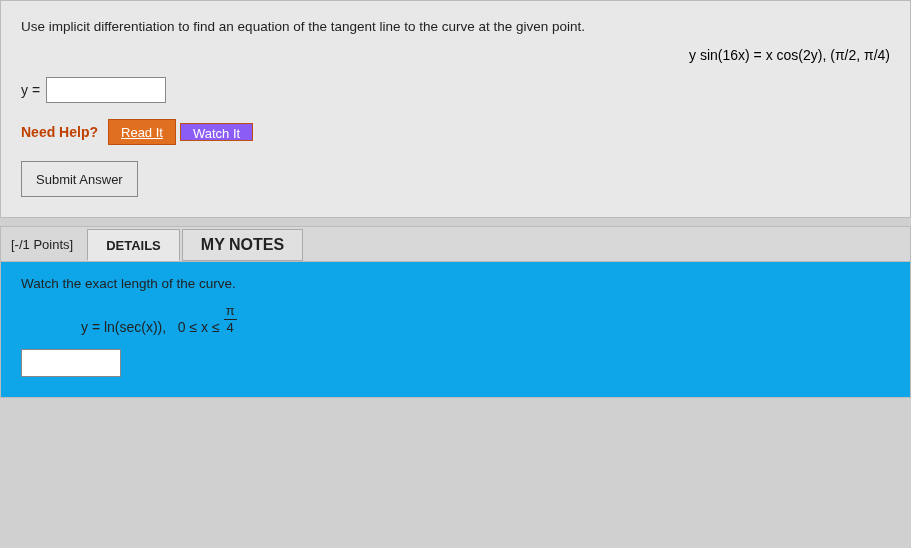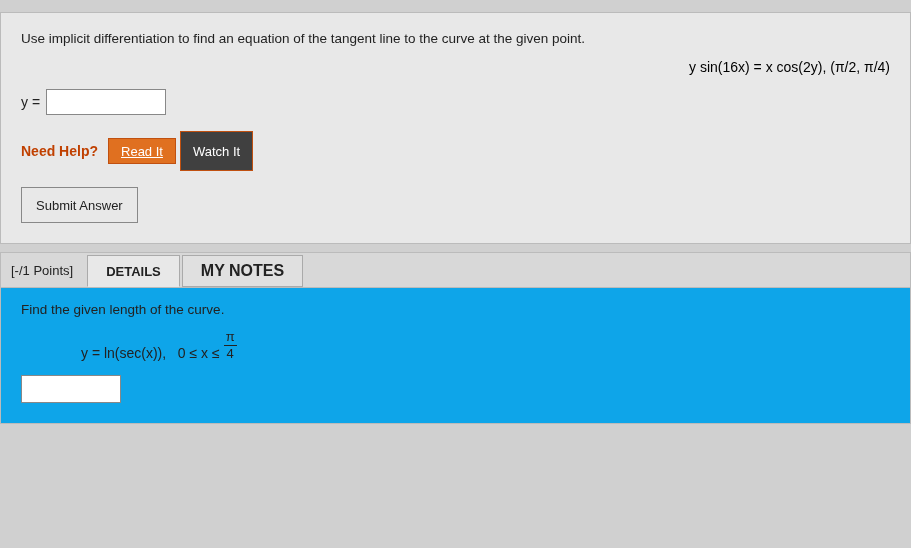--- a/index.html
+++ b/index.html
@@ -16,21 +16,20 @@
     }
     .main-container {
       width: 911px;
       background-color: #d0d0d0;
     }
     .problem-section {
       background-color: #e8e8e8;
       border: 1px solid #bbb;
       padding: 16px 20px 20px 20px;
       margin-bottom: 8px;
-      margin-top: 12px;
     }
     .problem-instruction {
       font-size: 13.5px;
       color: #222;
       margin-bottom: 10px;
       line-height: 1.5;
     }
     .equation-line {
       text-align: right;
       font-size: 14px;
@@ -72,27 +71,27 @@
       color: #fff;
       border: 1px solid #c05010;
       padding: 3px 12px;
       font-size: 13px;
       cursor: pointer;
       margin-right: 4px;
       height: 26px;
       text-decoration: underline;
     }
     .watch-it-btn {
-      background-color: #404040;
+      background-color: #8b5cf6;
       color: #fff;
       border: 1px solid #c05010;
-      padding: 8px 12px;
-      font-size: 13px;
-      cursor: pointer;
-      height: 40px;
+      padding: 2px 12px;
+      font-size: 13px;
+      cursor: pointer;
+      height: 18px;
     }
     .submit-row {
       margin-top: 4px;
     }
     .submit-btn {
       background-color: #e8e8e8;
       color: #222;
       border: 1px solid #888;
       padding: 4px 14px;
       font-size: 13px;
@@ -209,21 +208,21 @@
     </div>
   </div>
 
   <div class="second-section">
     <div class="details-bar">
       <span class="points-label">[-/1 Points]</span>
       <button class="details-tab">DETAILS</button>
       <button class="notes-tab">MY NOTES</button>
     </div>
     <div class="second-problem-body">
-      <div class="problem2-instruction">Find the given length of the curve.</div>
+      <div class="problem2-instruction">Watch the exact length of the curve.</div>
       <div class="equation2-line">
         <span>y = ln(sec(x)),&nbsp;&nbsp;&nbsp;0 ≤ x ≤</span>
         <span class="fraction">
           <span class="fraction-num">π</span>
           <span class="fraction-den">4</span>
         </span>
       </div>
       <input class="answer2-input" type="text" style="">
     </div>
   </div>

